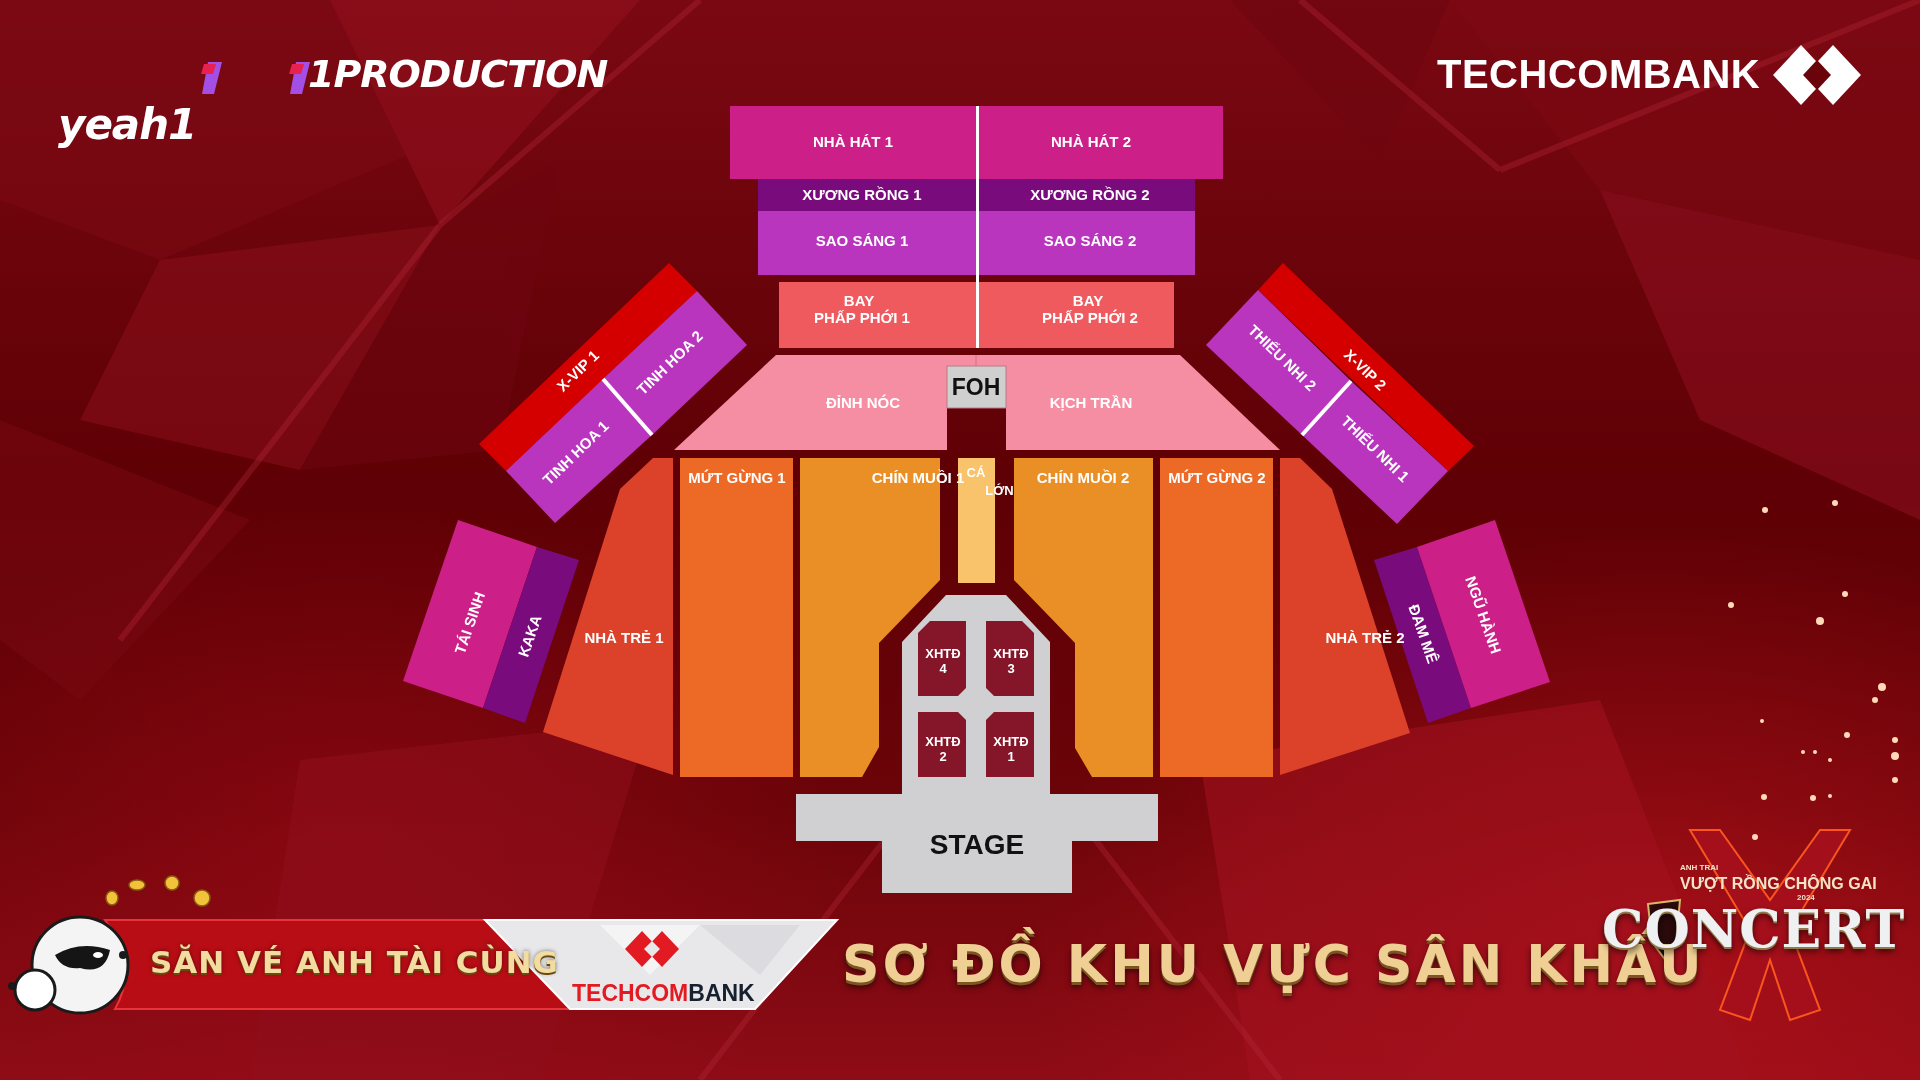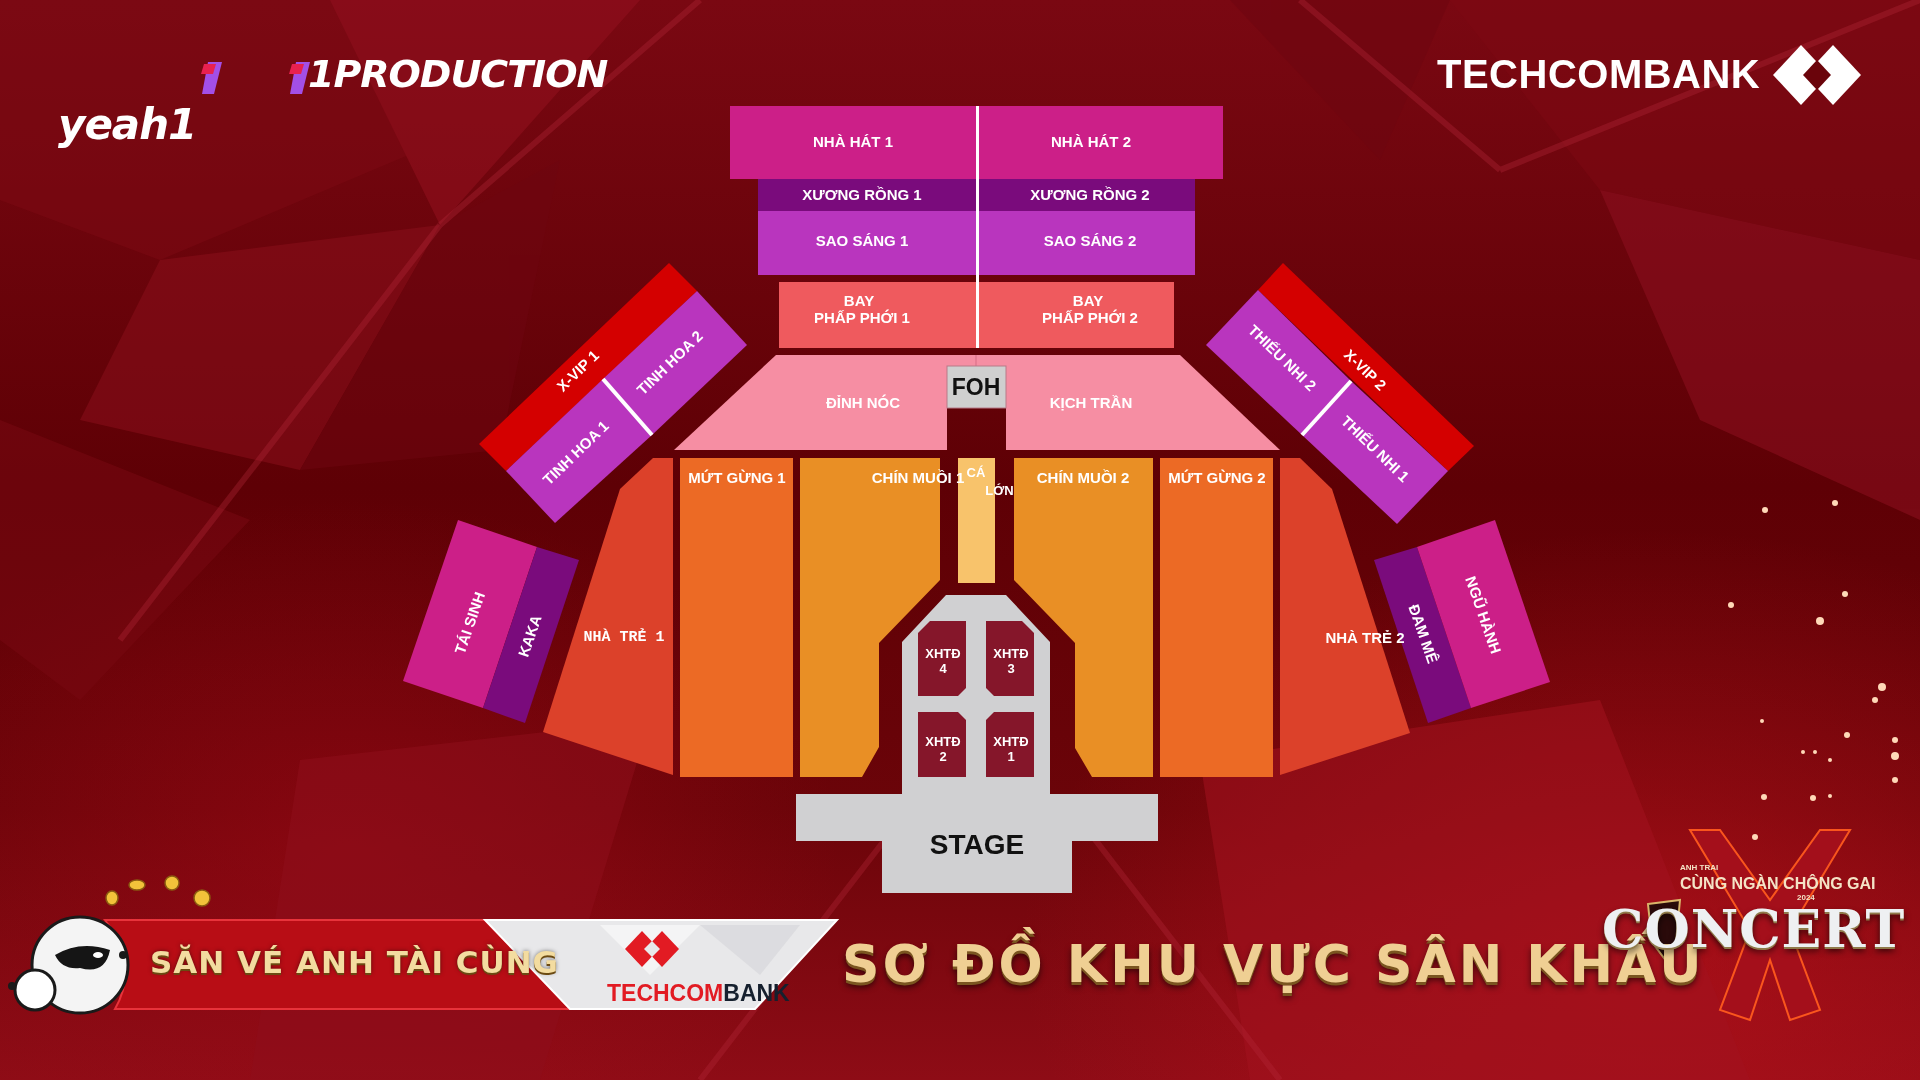--- a/index.html
+++ b/index.html
@@ -45,21 +45,21 @@
   .banner-text {
     position: absolute; left: 150px; top: 944px;
     font-family: "DejaVu Sans", sans-serif; font-weight: bold; font-size: 31px;
     color: #f3dca0; letter-spacing: 1px;
     text-shadow: 0 2px 0 #6b4a12, 0 0 4px rgba(0,0,0,0.5);
   }
   .tcb-white-label {
     position: absolute; left: 572px; top: 980px;
     font-family: "Liberation Sans", sans-serif; font-weight: bold; font-size: 23px;
   }
-  .tcb-red { color: #e21b23; margin-left: 35px; }
+  .tcb-red { color: #e21b23; }
   .tcb-navy { color: #16202e; }
 
   .headline {
     position: absolute; left: 842px; top: 934px;
     font-family: "DejaVu Sans", sans-serif; font-weight: bold; font-size: 52px;
     color: #efcf93; letter-spacing: 3px;
     text-shadow: 0 3px 0 #7a5520, 0 5px 6px rgba(0,0,0,0.6);
     white-space: nowrap;
   }
 
@@ -218,21 +218,21 @@
 
 <div class="lbl" style="left:1365px; top:370px; transform: translate(-50%,-50%) rotate(44deg);">X-VIP 2</div>
 <div class="lbl" style="left:1282px; top:358px; transform: translate(-50%,-50%) rotate(44deg);">THIẾU NHI 2</div>
 <div class="lbl" style="left:1375px; top:449px; transform: translate(-50%,-50%) rotate(44deg);">THIẾU NHI 1</div>
 
 <div class="lbl" style="left:470px; top:623px; transform: translate(-50%,-50%) rotate(-71deg);">TÁI SINH</div>
 <div class="lbl" style="left:530px; top:636px; transform: translate(-50%,-50%) rotate(-71deg);">KAKA</div>
 <div class="lbl" style="left:1423px; top:634px; transform: translate(-50%,-50%) rotate(71deg);">ĐAM MÊ</div>
 <div class="lbl" style="left:1483px; top:615px; transform: translate(-50%,-50%) rotate(71deg);">NGŨ HÀNH</div>
 
-<div class="lbl" style="left:624px; top:638px;font-family:Liberation Mono, monospace;">NHÀ TRẺ 1</div>
+<div class="lbl" style="left:624px; top:638px;">NHÀ TRẺ 1</div>
 <div class="lbl" style="left:737px; top:478px;">MỨT GỪNG 1</div>
 <div class="lbl" style="left:870px; top:478px;margin-left:48px;">CHÍN MUỒI 1</div>
 <div class="lbl lbl-sm" style="left:976px; top:472px;">CÁ</div>
 <div class="lbl lbl-sm" style="left:976px; top:490px;padding-left:47px;">LỚN</div>
 <div class="lbl" style="left:1083px; top:478px;">CHÍN MUỒI 2</div>
 <div class="lbl" style="left:1217px; top:478px;">MỨT GỪNG 2</div>
 <div class="lbl" style="left:1365px; top:638px;">NHÀ TRẺ 2</div>
 
 <div class="lbl lbl-sm" style="left:943px; top:653px;">XHTĐ</div>
 <div class="lbl lbl-sm" style="left:943px; top:668px;">4</div>
@@ -282,15 +282,15 @@
 </svg>
 
 <div class="banner-text">SĂN VÉ ANH TÀI CÙNG</div>
 <div class="tcb-white-label">
   <span class="tcb-red">TECHCOM</span><span class="tcb-navy">BANK</span>
 </div>
 
 <div class="headline">SƠ ĐỒ KHU VỰC SÂN KHẤU</div>
 
 <div class="concert-small" style="left:1680px; top:863px; font-size:8px;">ANH TRAI</div>
-<div class="concert-small" style="left:1680px; top:875px; font-size:16px;">CÙNG NGÀN CHÔNG GAI</div>
+<div class="concert-small" style="left:1680px; top:875px; font-size:16px;">VƯỢT RỒNG CHÔNG GAI</div>
 <div class="concert-small" style="left:1797px; top:893px; font-size:8px;">2024</div>
 <div class="concert-big">CONCERT</div>
 
 </body></html>

